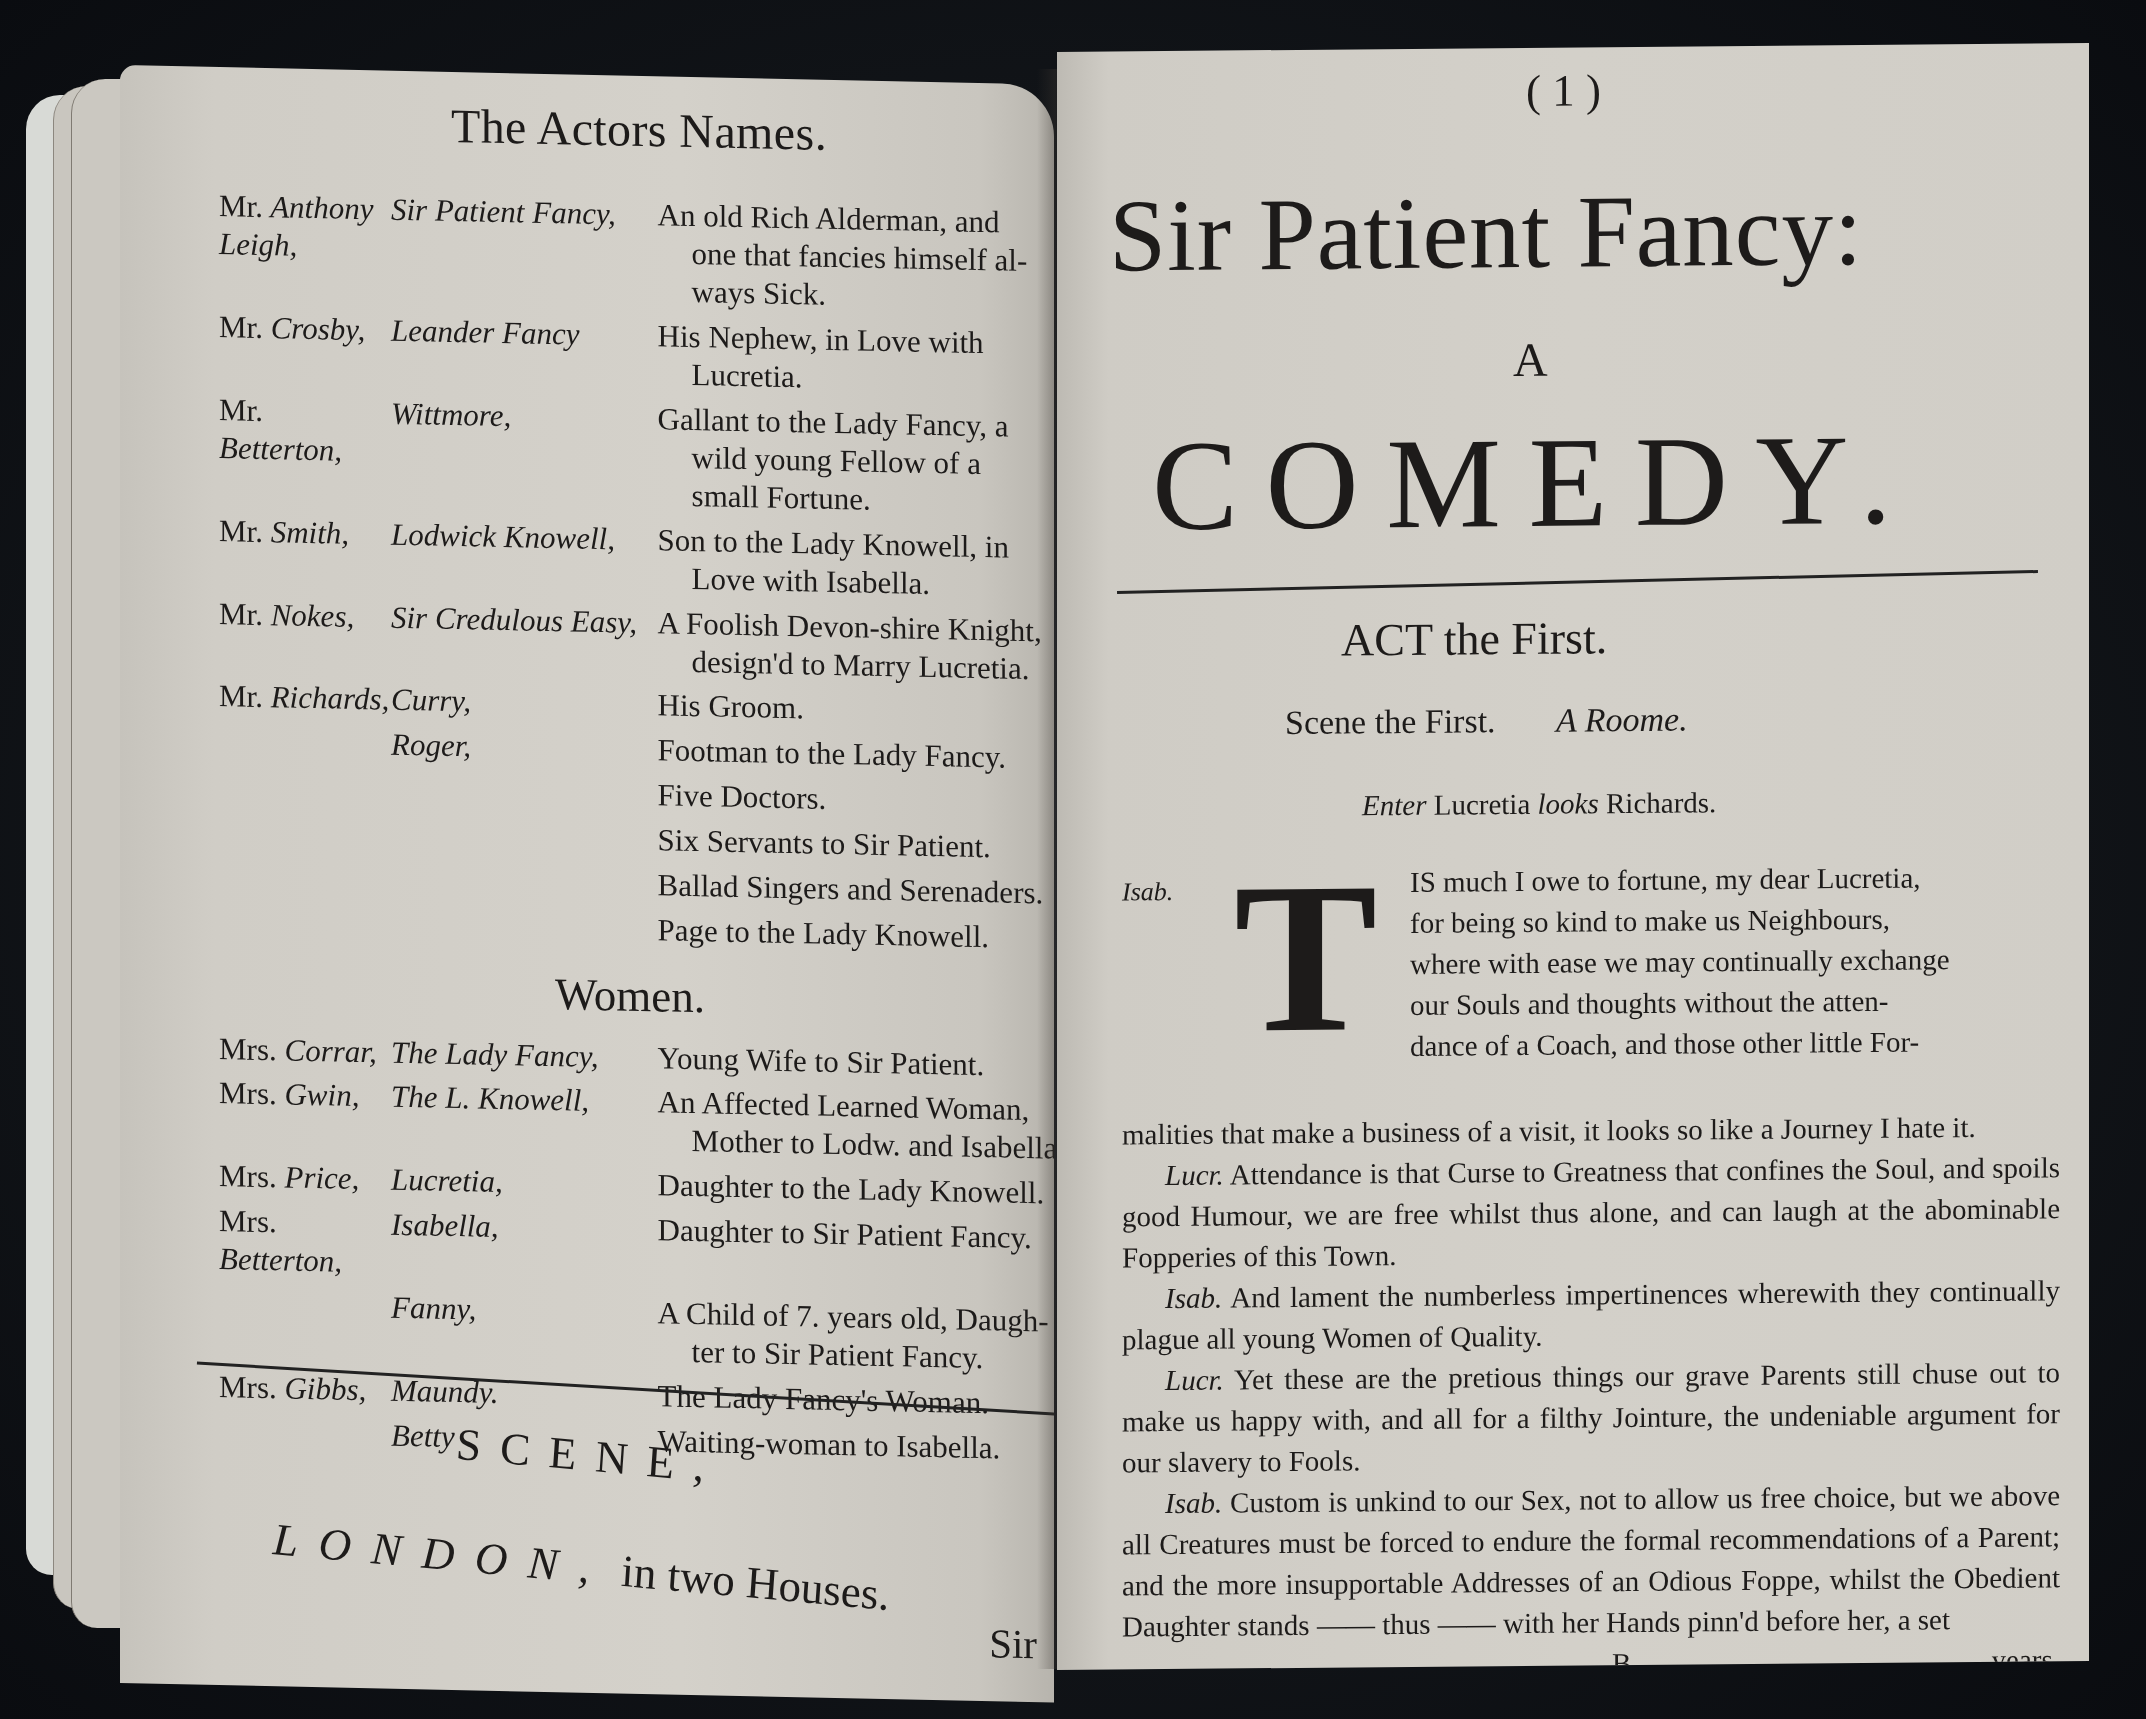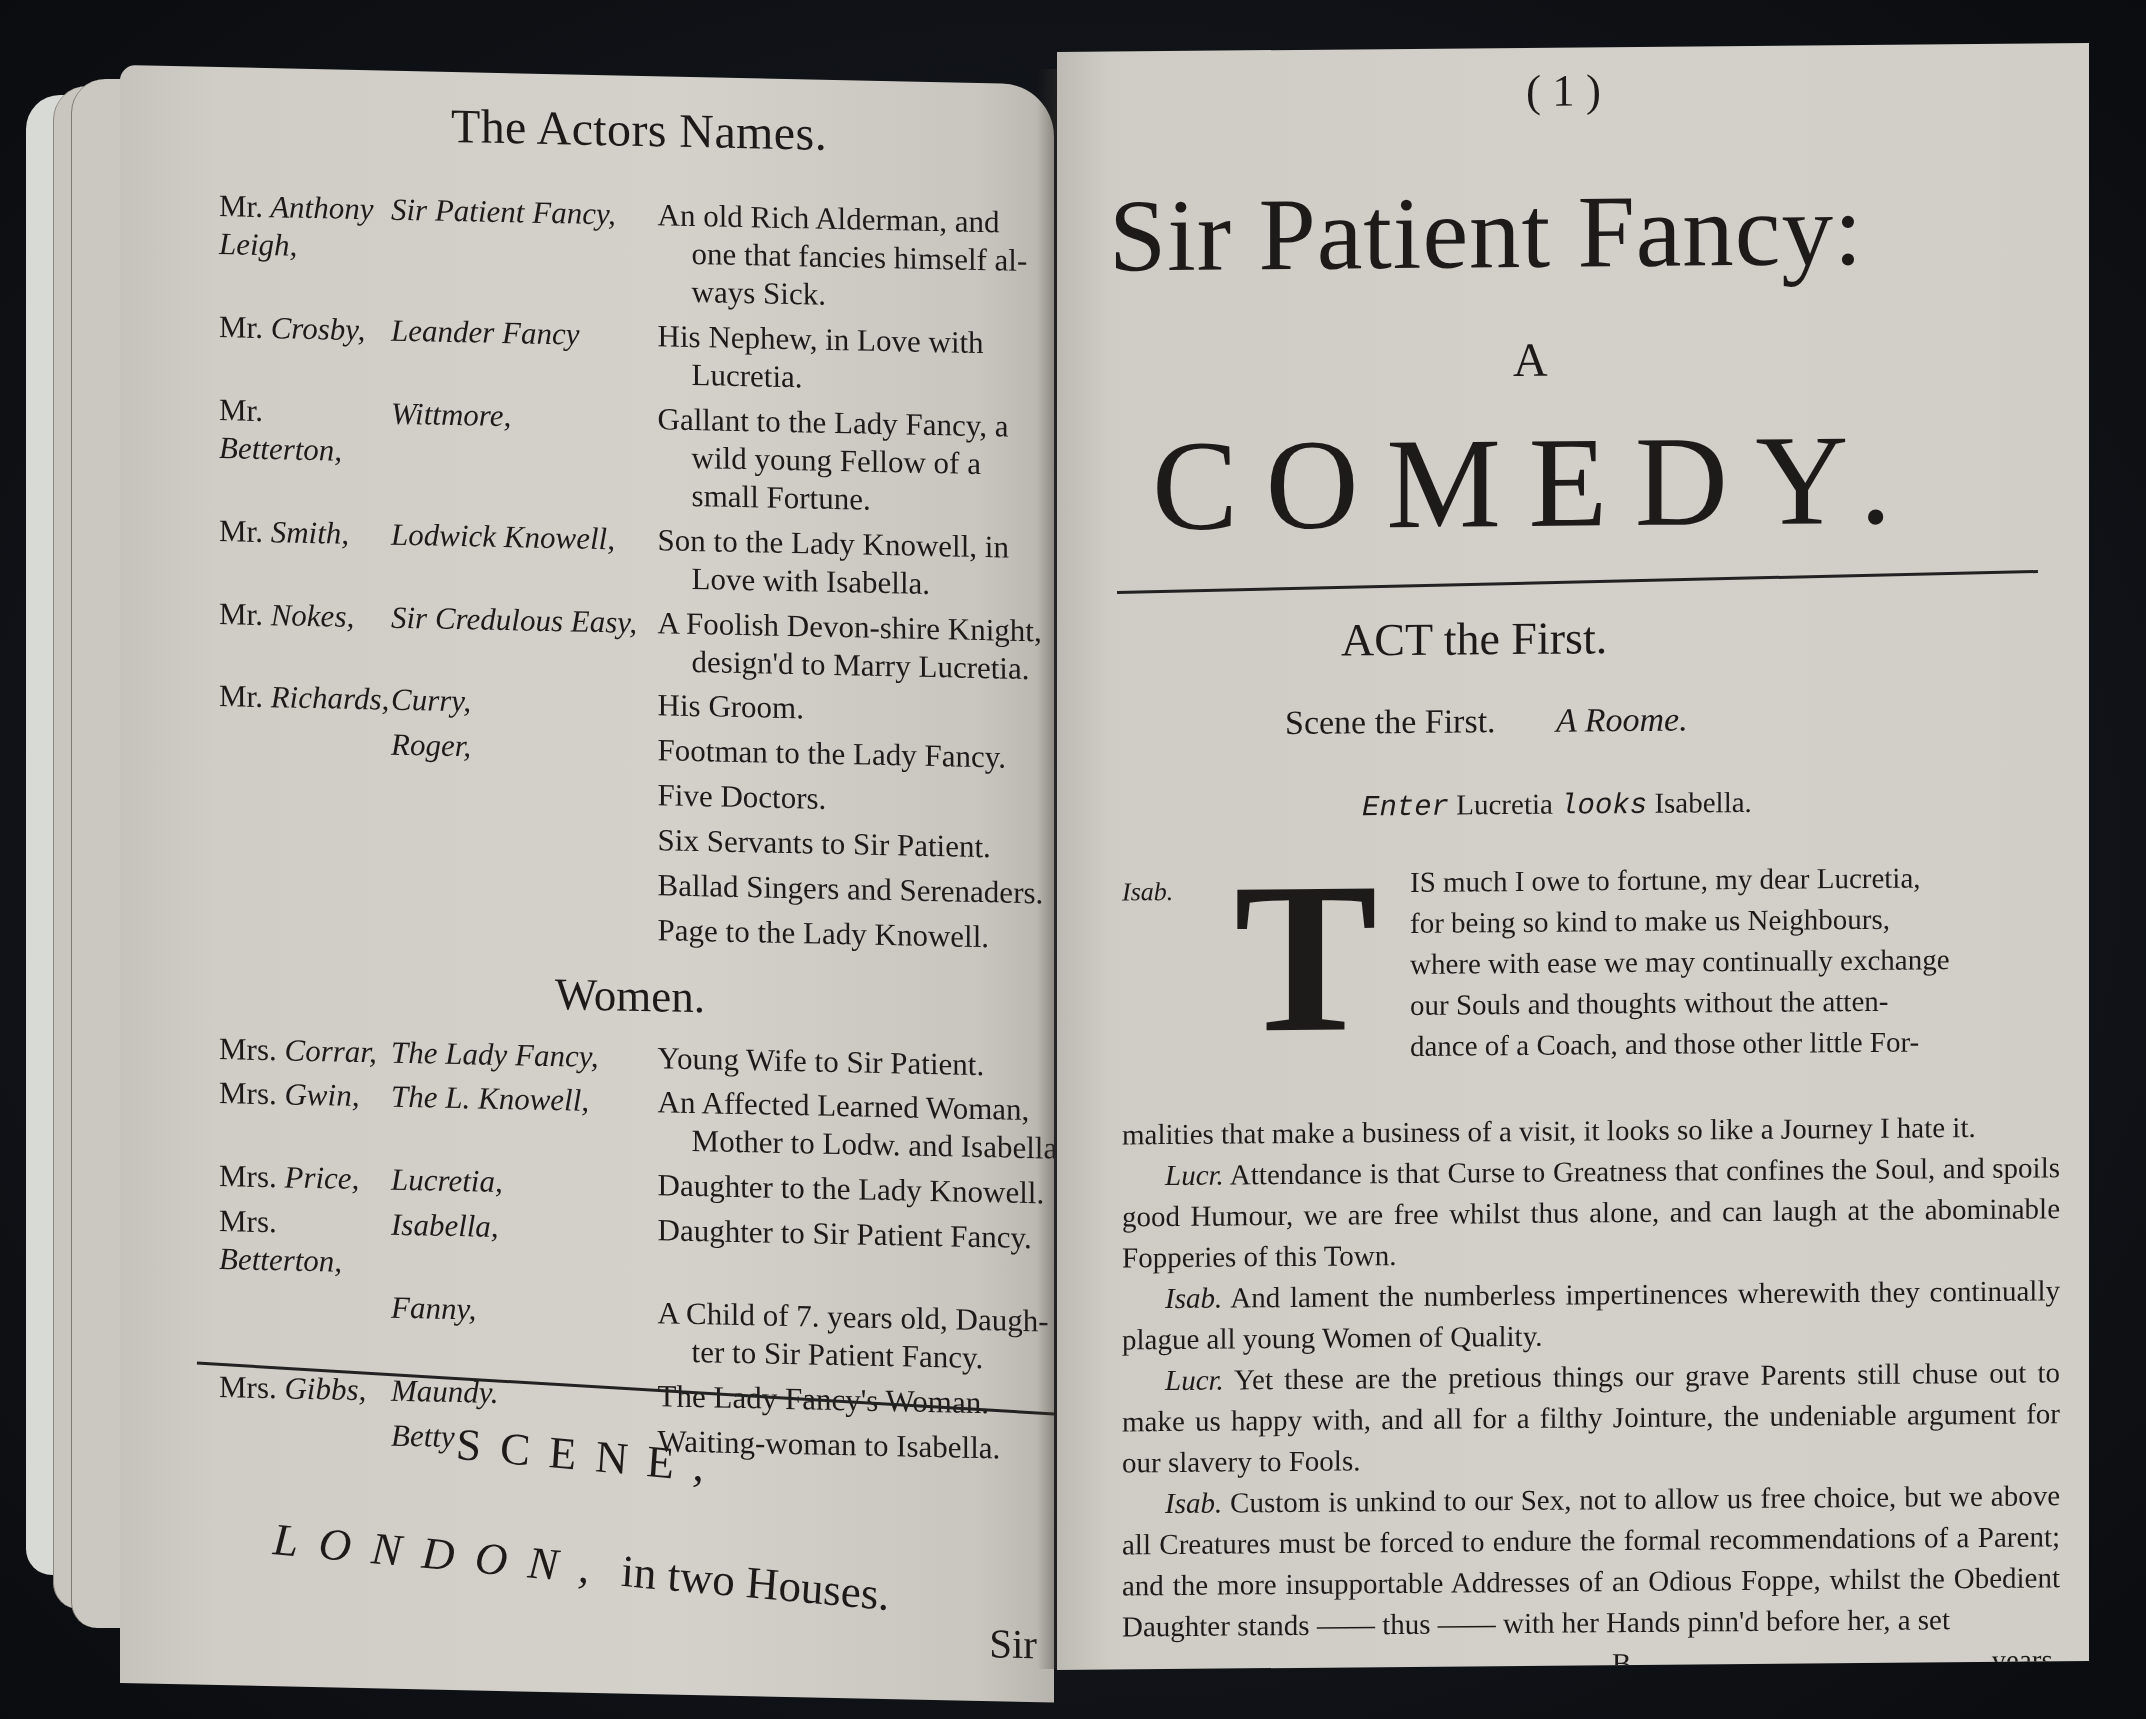--- a/index.html
+++ b/index.html
@@ -57,21 +57,21 @@
   
   .pageno { position:absolute; left:469px; top:17px; font-size:45px; }
   .play-title { position:absolute; left:52px; top:125px; font-size:103px; letter-spacing:0.9px; white-space:nowrap; }
   .a-label { position:absolute; left:456px; top:284px; font-size:48px; }
   .comedy { position:absolute; left:95px; top:361px; font-size:129px; letter-spacing:27.5px; }
   .rule-right { position:absolute; left:60px; top:533px; width:921px; height:3.4px; background:#222; transform:rotate(-0.8deg); }
   .act-heading { position:absolute; left:284px; top:564px; font-size:46px; }
   .scene-heading { position:absolute; left:228px; top:654px; font-size:34px; }
   .scene-heading .loc { font-style:italic; margin-left:52px; }
   .stage-dir { position:absolute; left:305px; top:740px; font-size:29px; }
-  .stage-dir i { font-style:italic;font-family:Liberation Mono, monospace; }
+  .stage-dir i { font-style:italic; }
 
   .body-text { position:absolute; left:65px; top:813px; width:938px; font-size:29px; line-height:41px; text-align:justify; }
   .dropcap-wrap { position:relative; height:250px; }
   .speaker-first { position:absolute; left:0; top:6.9px; font-style:italic; font-size:26px; }
   .dropcap { position:absolute; left:112px; top:0; font-size:215px; line-height:189px; font-weight:bold; }
   .dropcap-lines { position:absolute; left:288px; top:0; width:645px; }
   .para { text-indent:43px; }
   .para .spk { font-style:italic; }
   .catch-row { display:flex; justify-content:space-between; padding-left:490px; }
 </style>
@@ -244,21 +244,21 @@
     <div class="rule-right"></div>
     <div class="act-heading">ACT the First.</div>
     <div class="scene-heading">
       <span>Scene the First.</span>
       <span class="loc">A Roome.</span>
     </div>
     <div class="stage-dir">
       <i>Enter</i>
       <span>Lucretia</span>
       <i>looks</i>
-      <span>Isabella.</span>
+      <span>Richards.</span>
     </div>
 
     <div class="body-text">
       <div class="dropcap-wrap">
         <span class="speaker-first">Isab.</span>
         <span class="dropcap">T</span>
         <div class="dropcap-lines">
           <div>IS much I owe to fortune, my dear Lucretia,</div>
           <div>for being so kind to make us Neighbours,</div>
           <div>where with ease we may continually exchange</div>

